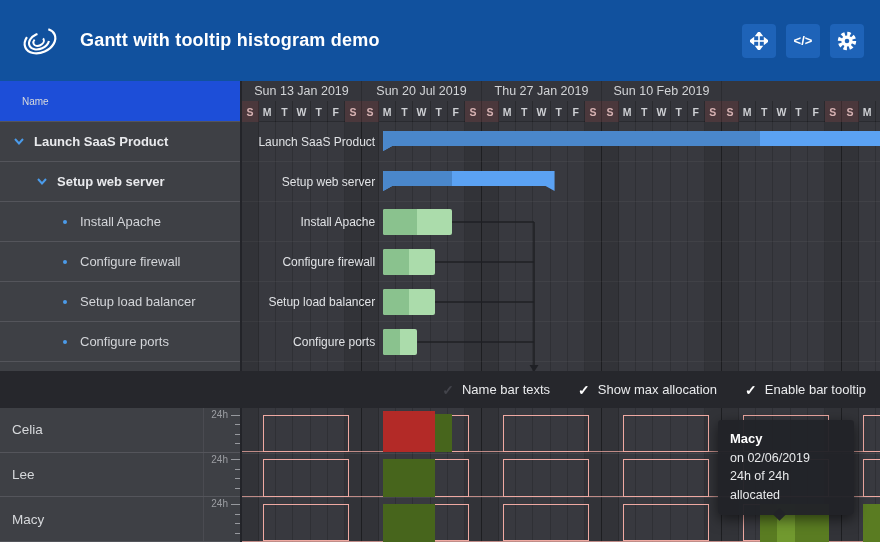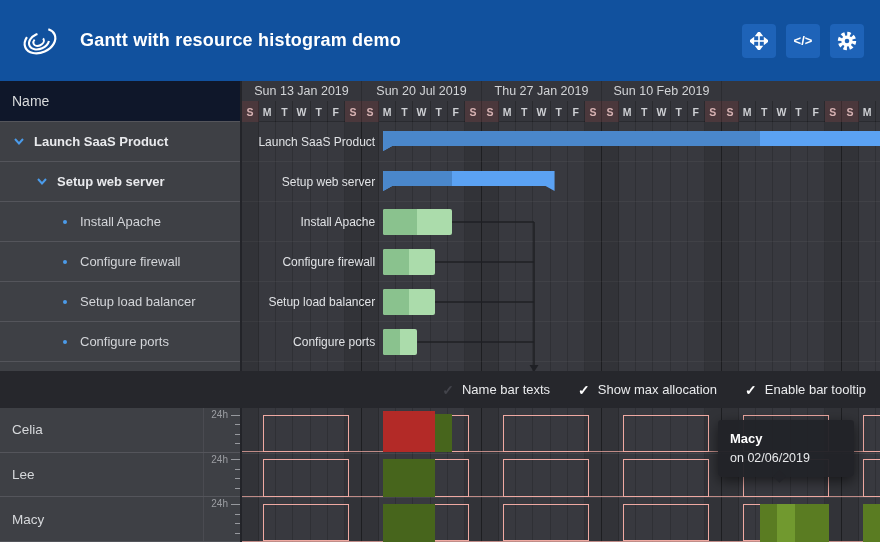--- a/index.html
+++ b/index.html
@@ -14,22 +14,22 @@
   .app-title { color:#fff; font-size:18px; font-weight:600; letter-spacing:.2px; margin-left:20px; flex:1; }
   .hdr-btns { display:flex; gap:10px; }
   .hdr-btn { width:34px; height:34px; border-radius:4px; background:var(--button_bg); border:none;
     color:#fff; display:flex; align-items:center; justify-content:center; cursor:pointer;
     font-family:"Liberation Sans",sans-serif; font-size:13px; font-weight:700; }
 
   
   .gantt { position:absolute; left:0; top:81px; width:880px; height:290px; display:flex; }
   .grid-left { position:relative; width:242px; height:290px; background:var(--panel_bg);
     border-right:2px solid #232429; overflow:hidden; flex:0 0 auto; }
-  .name-header { height:41px; display:flex; align-items:center; padding-left:12px;
-    color:#d8dadc; font-size:14px; border-bottom:1px solid var(--panel_border); background:#0f172a; }
+  .name-header { height:41px; display:flex; align-items:center; padding-left:22px;
+    color:#d8dadc; font-size:10px; border-bottom:1px solid var(--panel_border); background:#1d4ed8; }
   .tree-row { height:40px; display:flex; align-items:center; border-bottom:1px solid var(--panel_border);
     color:#d3d5d9; font-size:13px; cursor:pointer; }
   .tree-row.parent { color:#e9eaed; font-weight:700; }
   .tree-icon { width:14px; display:flex; justify-content:center; margin-right:8px; flex:0 0 auto; }
   .bullet { width:4px; height:4px; border-radius:50%; background:var(--accent_blue); }
 
   .timeline { position:relative; width:638px; height:290px; overflow:hidden; }
   .tl-header { position:relative; height:41px; background:var(--header_cell_bg); overflow:hidden; }
   .week-row { position:absolute; left:0; top:0; height:20px; display:flex; }
   .week-cell { width:120px; height:20px; flex:0 0 auto; display:flex; align-items:center; justify-content:center;
@@ -95,21 +95,21 @@
 <div class="app">
 
   <div class="app-header">
     <svg class="logo" viewBox="0 0 40 40">
       <g fill="none" stroke="#fff" transform="rotate(-24 20 20)">
         <ellipse cx="20" cy="20" rx="16" ry="11.5" stroke-width="2.2" stroke-dasharray="62 24" stroke-dashoffset="8"></ellipse>
         <ellipse cx="19" cy="20" rx="10.5" ry="7.5" stroke-width="2.1" stroke-dasharray="40 17" stroke-dashoffset="-4"></ellipse>
         <ellipse cx="18.5" cy="20" rx="5.5" ry="4" stroke-width="2" stroke-dasharray="22 9" stroke-dashoffset="3"></ellipse>
       </g>
     </svg>
-    <div class="app-title">Gantt with resource histogram demo</div>
+    <div class="app-title">Gantt with tooltip histogram demo</div>
     <div class="hdr-btns">
       <button class="hdr-btn">
         <svg width="18" height="18" viewBox="0 0 18 18">
           <g stroke="#fff" stroke-width="1.6" fill="#fff">
             <line x1="9" y1="3" x2="9" y2="15"></line>
               <line x1="3" y1="9" x2="15" y2="9"></line>
             <path d="M9 0l2.6 3.4H6.4z"></path>
               <path d="M9 18l2.6-3.4H6.4z"></path>
             <path d="M0 9l3.4-2.6v5.2z"></path>
               <path d="M18 9l-3.4-2.6v5.2z"></path>
@@ -364,16 +364,17 @@
         <div class="hbar" style="left: 518.286px; width: 17.1429px; height: 38px; top: 95.5px; background: rgb(90, 124, 34);"></div>
         <div class="hbar" style="left: 535.429px; width: 17.1429px; height: 38px; top: 95.5px; background: rgb(113, 153, 47);"></div>
         <div class="hbar" style="left: 552.571px; width: 34.2857px; height: 38px; top: 95.5px; background: rgb(90, 124, 34);"></div>
         <div class="hbar" style="left: 621.143px; width: 34.2857px; height: 38px; top: 95.5px; background: rgb(90, 124, 34);"></div>
       </div>
   </div>
 
   <div class="tooltip">
     <div class="tt-name">Macy</div>
     <div>on 02/06/2019</div>
+    <div>24h of 24h allocated</div>
     <div class="tt-arrow"></div>
   </div>
 
 </div>
 
 </body></html>

